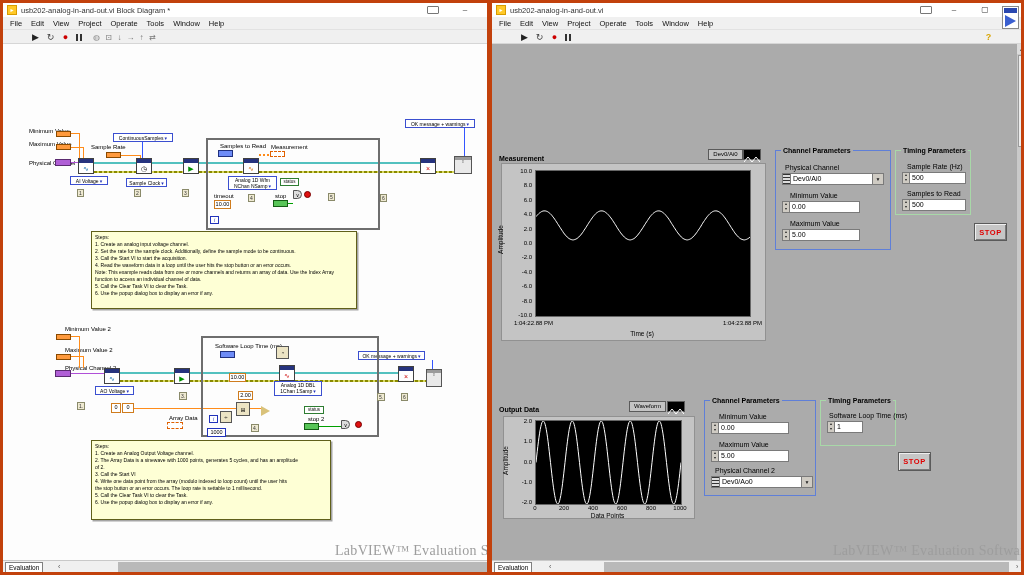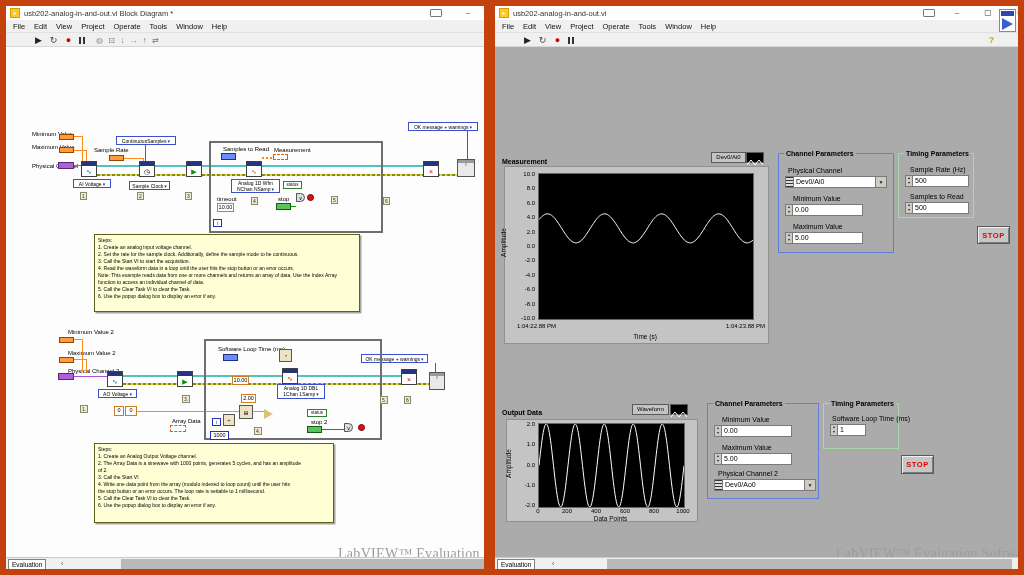--- a/index.html
+++ b/index.html
@@ -1,18 +1,18 @@
 <!DOCTYPE html>
 <html><head>
 <meta charset="utf-8">
 <style>
   html,body{margin:0;padding:0}
   body{width:1024px;height:575px;position:relative;overflow:hidden;background:#dcdcdc;
        font-family:"Liberation Sans","DejaVu Sans",sans-serif;-webkit-font-smoothing:antialiased}
-  .window{position:absolute;background:#fff;border:6px solid #c2410c;box-sizing:border-box;overflow:hidden}
+  .window{position:absolute;background:#fff;border:3px solid #c2410c;box-sizing:border-box;overflow:hidden}
   .titlebar{position:absolute;left:0;right:0;top:0;height:14px;background:#fff}
   .vi-app-icon{position:absolute;left:4px;top:2px;width:10px;height:10px;background:#ffc928;border:1px solid #d89b00;
        box-sizing:border-box;color:#fff;font-size:6px;line-height:8px;text-align:center;font-weight:bold}
   .title-text{position:absolute;left:18px;top:3px;font-size:7.5px;color:#333;white-space:nowrap}
   .cap-icon{position:absolute;width:12px;height:8px;border:1px solid #777;border-radius:1px;box-sizing:border-box}
   .capbtn{position:absolute;top:0;width:20px;height:13px;text-align:center;font-size:8px;line-height:13px;color:#333}
   .menubar{position:absolute;left:0;right:0;top:14px;height:13px;background:#f0f0f0;border-bottom:1px solid #e2e2e2;
        box-sizing:border-box;display:flex;align-items:center;gap:9px;padding-left:7px;font-size:7.5px;color:#111}
   .toolbar{position:absolute;left:0;right:0;top:27px;height:14px;background:#f0f0f0;border-bottom:1px solid #d6d6d6;box-sizing:border-box}
   .tb{position:absolute;top:1px;width:13px;height:12px;display:flex;align-items:center;justify-content:center;font-size:9px;color:#444}

